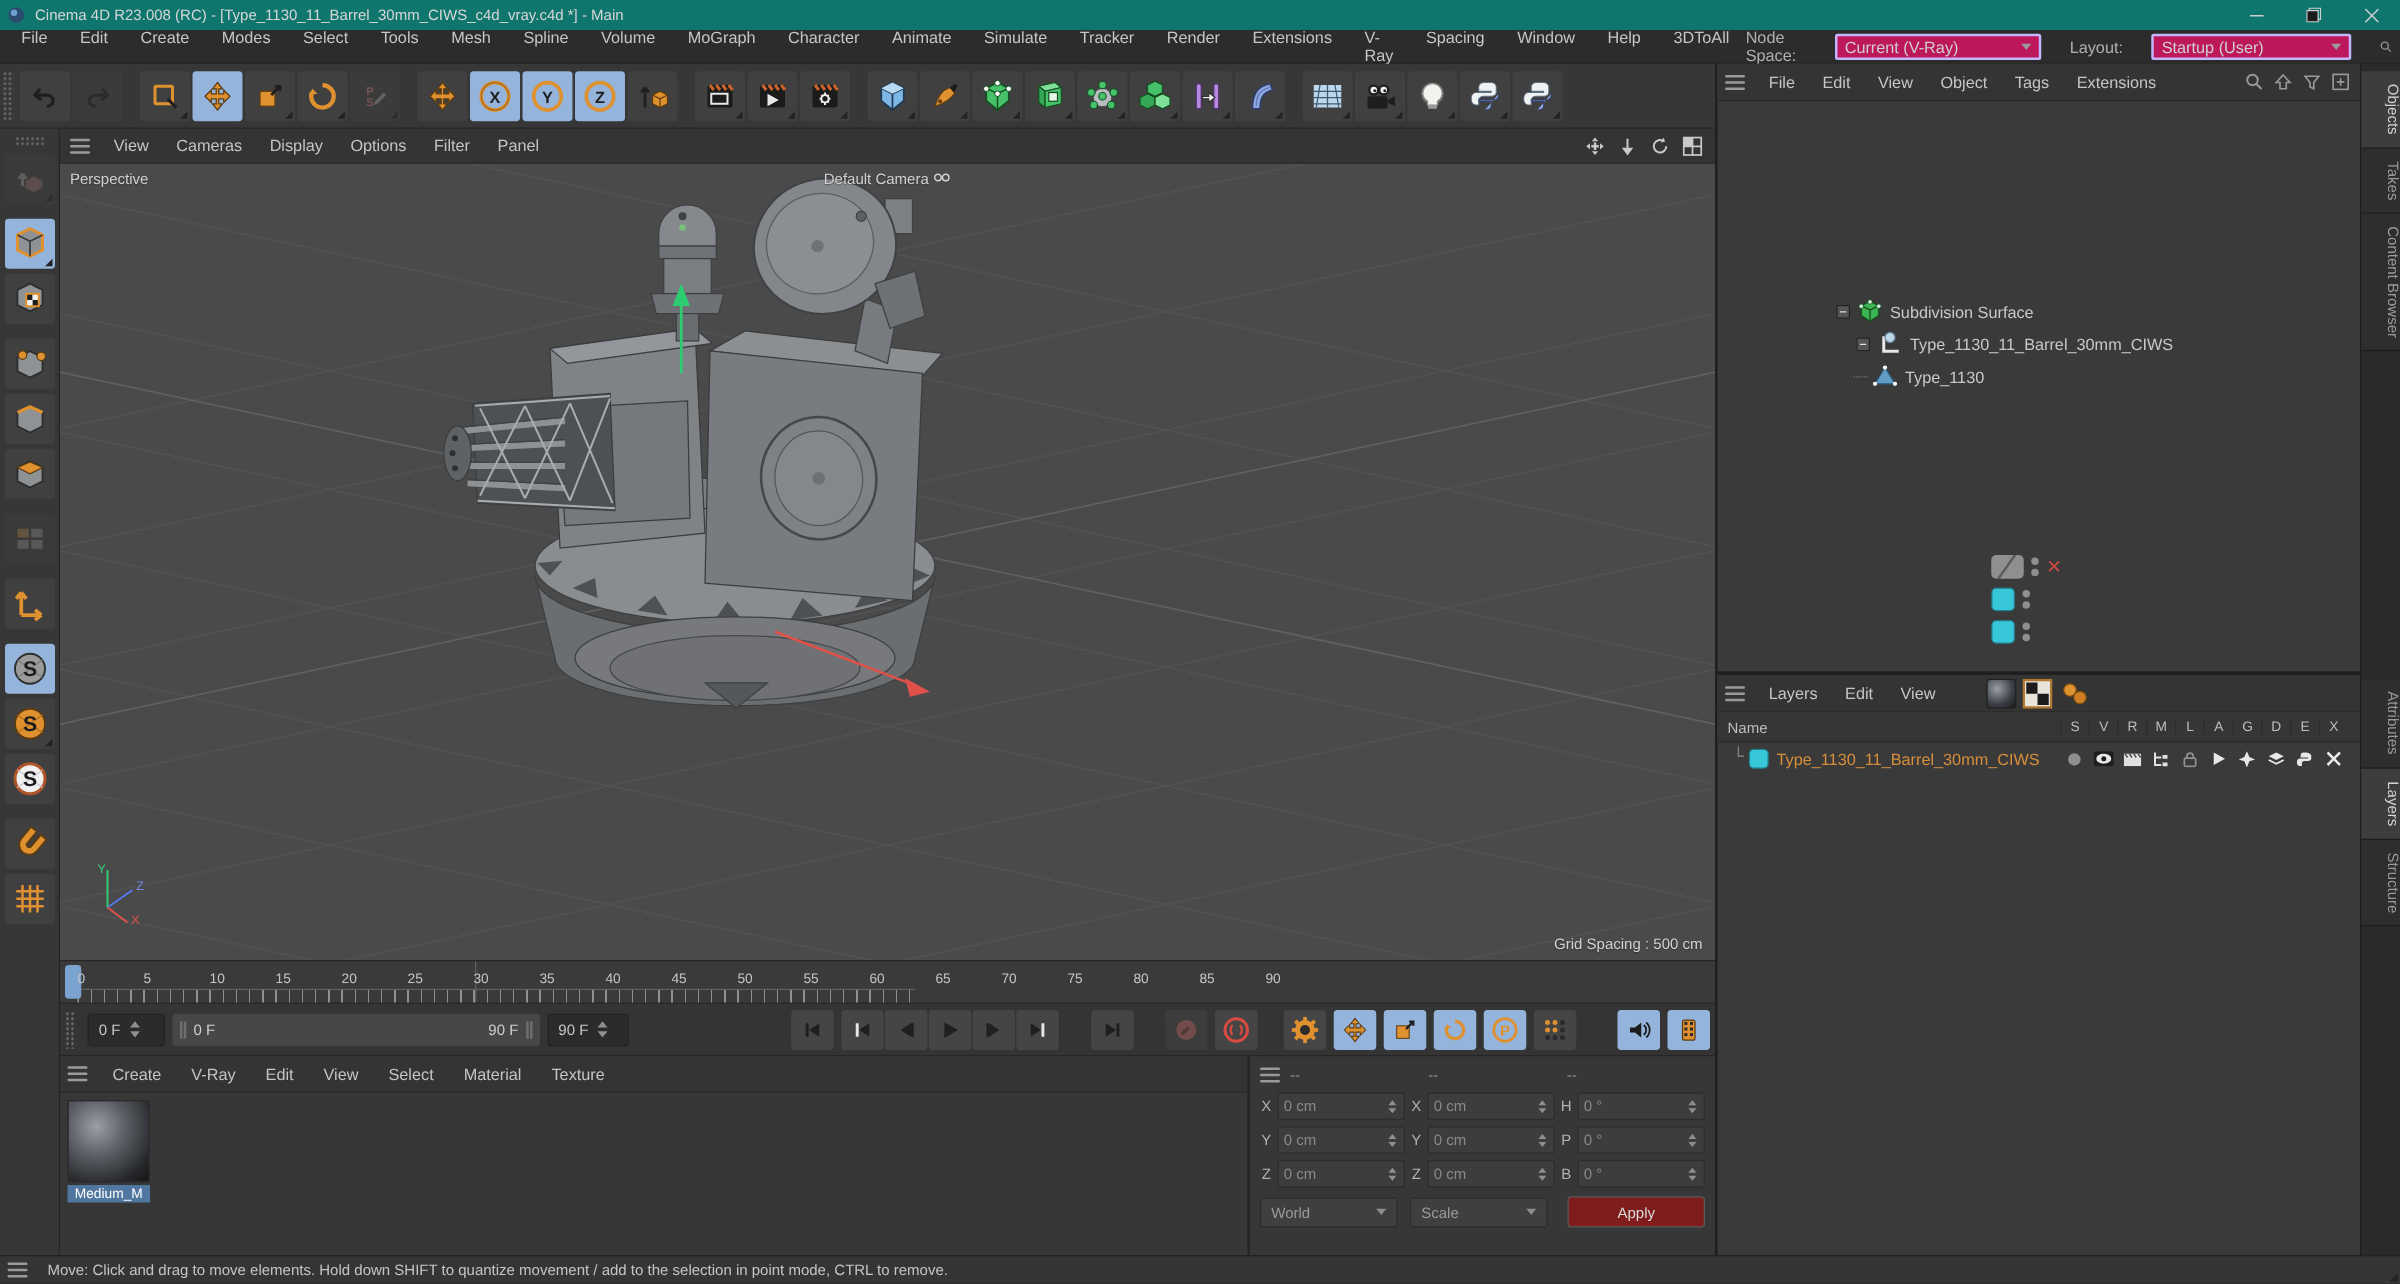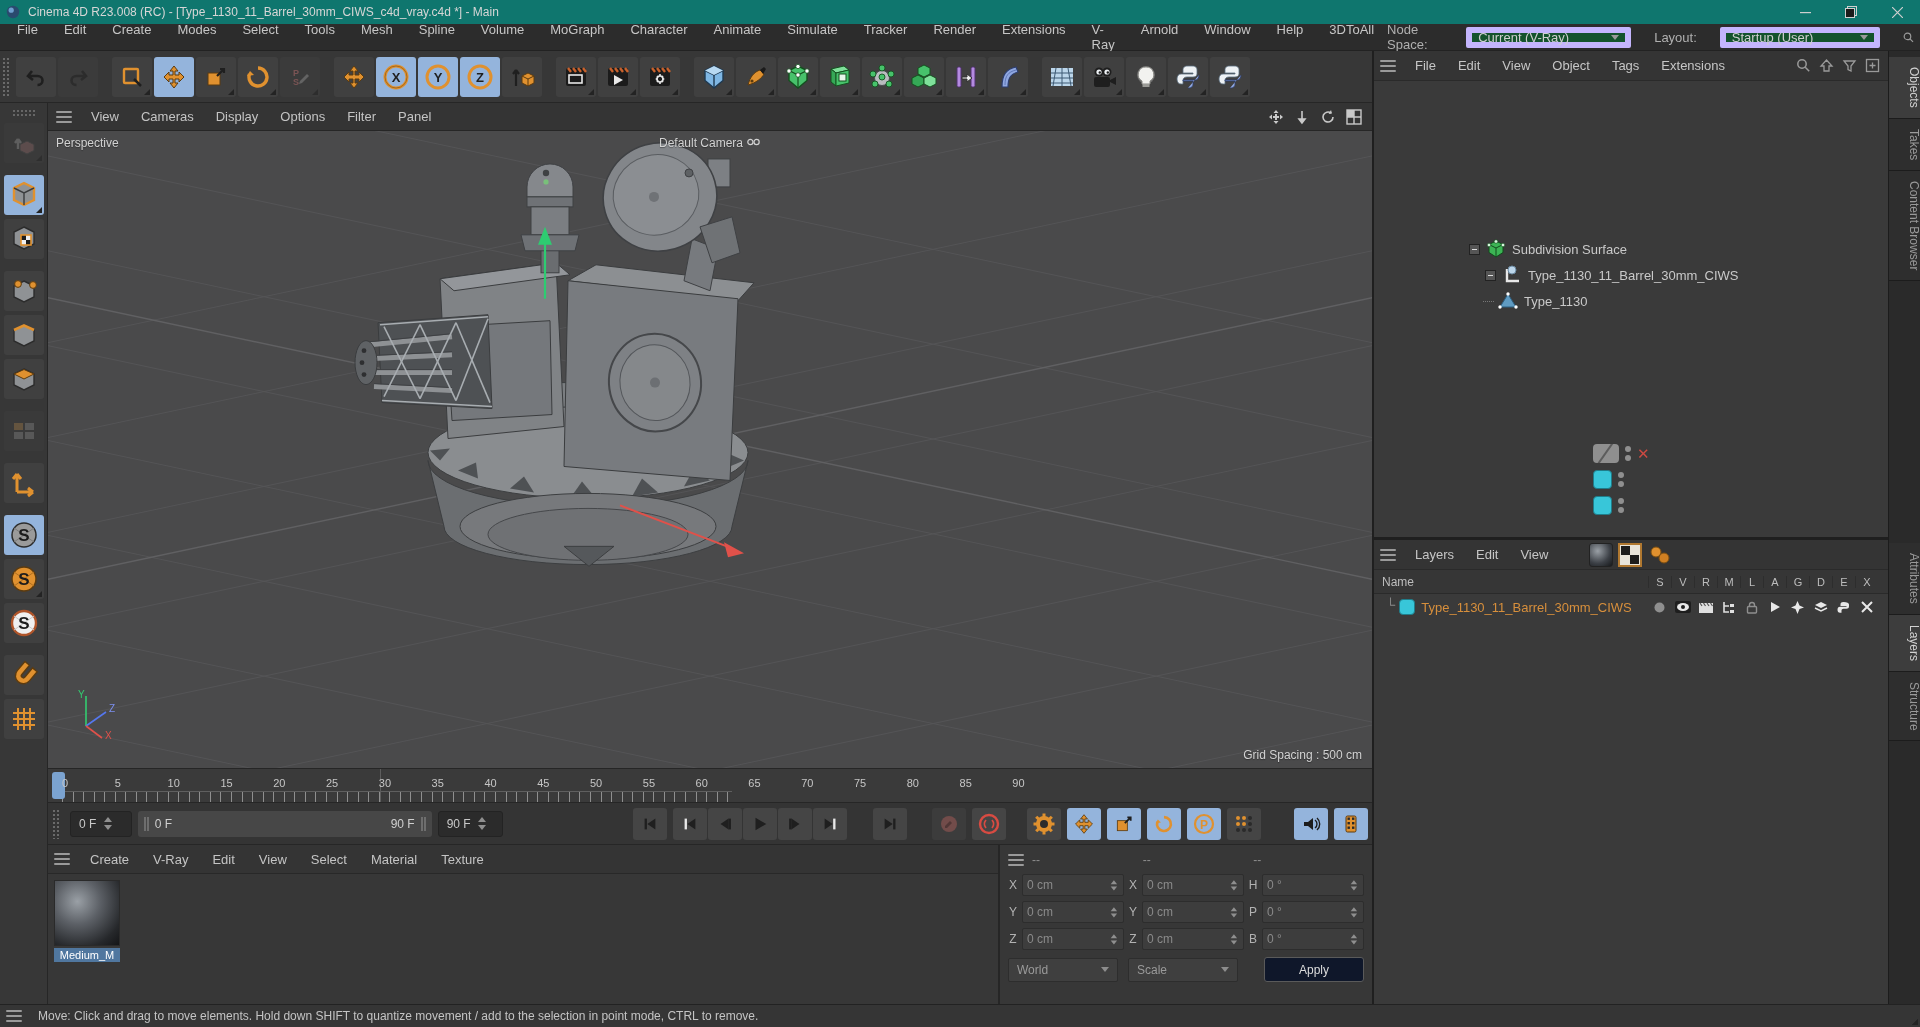--- a/index.html
+++ b/index.html
@@ -13,21 +13,21 @@
   
   .titlebar{height:24px;background:#0f766e;display:flex;align-items:center;padding-left:6px;color:#d6d6d6;font-size:12px;flex:0 0 24px;}
   .titlebar .title{margin-left:8px;white-space:nowrap;}
   .wincontrols{margin-left:auto;display:flex;height:100%;}
   .winbtn{width:46px;height:100%;display:flex;align-items:center;justify-content:center;color:#cfcfcf;}
   
   .menubar{height:27px;background:#2c2c2c;display:flex;align-items:center;padding-left:4px;border-bottom:1px solid #222;flex:0 0 27px;}
   .menubar .mi{padding:4px 13px;color:#c6c6c6;cursor:default;}
   .mright{margin-left:auto;display:flex;align-items:center;gap:23px;padding-right:6px;}
   .dim-label{color:#b0b0b0;}
-  .dropdown{background:#14532d;border:6px solid #c4b5fd;border-radius:2px;height:21px;display:flex;align-items:center;padding:0 6px;min-width:150px;color:#cfcfcf;position:relative;}
+  .dropdown{background:#be185d;border:2px solid #c4b5fd;border-radius:2px;height:21px;display:flex;align-items:center;padding:0 6px;min-width:150px;color:#cfcfcf;position:relative;}
   .dropdown .chev{margin-left:auto;width:0;height:0;border-left:4px solid transparent;border-right:4px solid transparent;border-top:5px solid #9a9a9a;}
   
   .bodyrow{flex:1;display:flex;min-height:0;}
   .mainleft{flex:1;display:flex;flex-direction:column;min-width:0;}
   
   .toolbar{height:52px;background:#373737;display:flex;align-items:center;padding:0 4px 0 2px;gap:2px;border-bottom:1px solid #262626;flex:0 0 52px;}
   .handle{width:9px;height:40px;background-image:radial-gradient(#6a6a6a 1px,transparent 1.2px);background-size:4px 4px;margin-right:3px;flex:0 0 9px;}
   .tb{width:40px;height:40px;border-radius:3px;background:#404040;display:flex;align-items:center;justify-content:center;position:relative;flex:0 0 40px;}
   .tb.active{background:var(--blue);}
   .tb.disabled{opacity:.45;}
@@ -85,21 +85,21 @@
   .coords{width:374px;background:#373737;border-left:2px solid #262626;padding:4px 8px;display:flex;flex-direction:column;font-size:12px;flex:0 0 374px;}
   .coords .hrow{display:flex;align-items:center;height:22px;color:#8f8f8f;}
   .coords .hrow .dash{width:118px;}
   .crow{display:flex;align-items:center;height:27px;gap:4px;}
   .clabel{width:10px;color:#b2b2b2;text-align:center;flex:0 0 10px;}
   .cfield{flex:1;height:22px;background:#3d3d3d;border:1px solid #2d2d2d;border-radius:2px;color:#8a8a8a;display:flex;align-items:center;padding:0 4px;position:relative;}
   .cfield .spin{margin-left:auto;transform:scale(.8);}
   .cfoot{display:flex;align-items:center;margin-top:5px;gap:10px;}
   .csel{width:110px;height:24px;background:#3f3f3f;border:1px solid #2d2d2d;border-radius:2px;color:#9a9a9a;display:flex;align-items:center;padding:0 8px;}
   .csel .chev{margin-left:auto;border-left:4px solid transparent;border-right:4px solid transparent;border-top:5px solid #8d8d8d;width:0;height:0;}
-  .applybtn{margin-left:auto;width:100px;height:25px;background:#0f172a;border:1px solid #5a5a5a;border-radius:3px;color:#dcdcdc;display:flex;align-items:center;justify-content:center;}
+  .applybtn{margin-left:auto;width:110px;height:25px;background:#7f1d1d;border:1px solid #5a5a5a;border-radius:3px;color:#dcdcdc;display:flex;align-items:center;justify-content:center;}
   
   .rightpanel{width:516px;background:#3a3a3a;border-left:2px solid #1f1f1f;display:flex;flex-direction:column;flex:0 0 516px;}
   .pmenu{height:30px;background:#343434;display:flex;align-items:center;padding:0 4px;border-bottom:1px solid #2a2a2a;flex:0 0 30px;}
   .pmenu .mi{padding:3px 11px;color:#c6c6c6;}
   .pmenu-icons{margin-left:auto;display:flex;gap:8px;align-items:center;padding-right:4px;}
   .omtree{flex:0 0 456px;padding-top:2px;position:relative;}
   .orow{height:26px;display:flex;align-items:center;color:#c9c9c9;flex-direction:column;}
   .orow .lblzone{width:332px;display:flex;align-items:center;flex:0 0 332px;overflow:hidden;white-space:nowrap;}
   .expander{width:11px;height:11px;background:#555;border:1px solid #222;display:flex;align-items:center;justify-content:center;margin:0 4px;position:relative;flex:0 0 11px;}
   .expander::before{content:"";width:5px;height:1px;background:#ddd;}
@@ -178,21 +178,21 @@
         <span class="mi">Spline</span>
         <span class="mi">Volume</span>
         <span class="mi">MoGraph</span>
         <span class="mi">Character</span>
         <span class="mi">Animate</span>
         <span class="mi">Simulate</span>
         <span class="mi">Tracker</span>
         <span class="mi">Render</span>
         <span class="mi">Extensions</span>
         <span class="mi">V-Ray</span>
-        <span class="mi">Arnold</span>
+        <span class="mi">Spacing</span>
         <span class="mi">Window</span>
         <span class="mi">Help</span>
         <span class="mi">3DToAll</span>
       </div>
     <div class="mright">
       <span class="dim-label">Node Space:</span>
       <div class="dropdown" style="min-width:165px">
         <span>Current (V-Ray)</span>
           <span class="chev"></span>
       </div>

